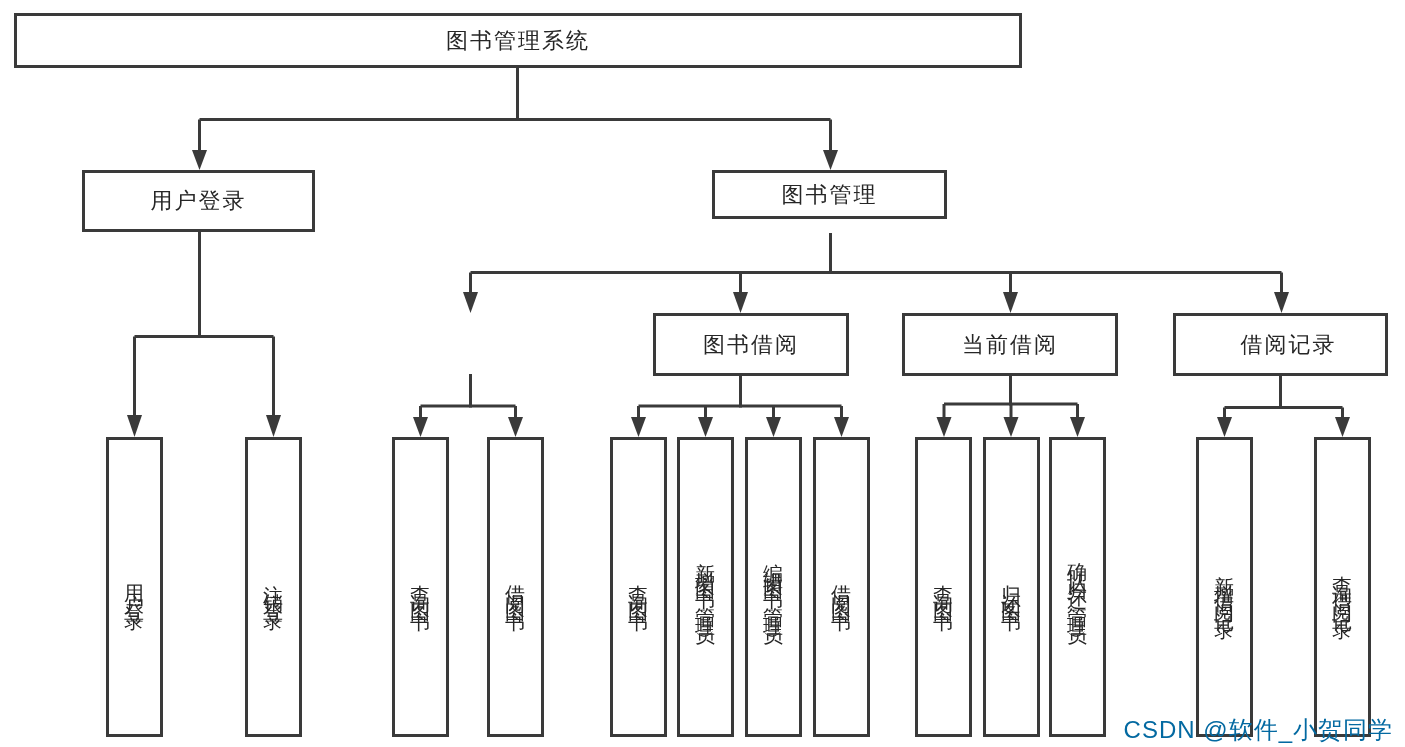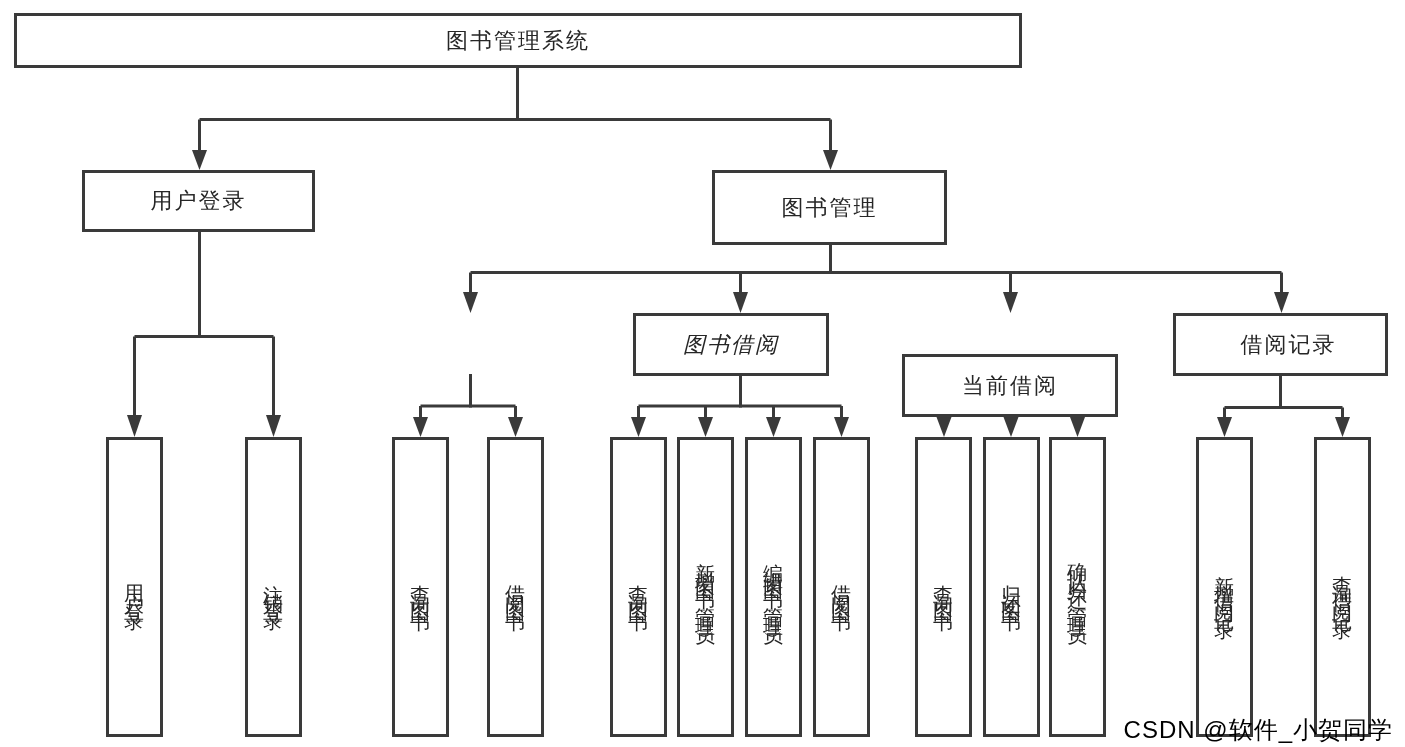--- a/index.html
+++ b/index.html
@@ -57,21 +57,21 @@
     font-size: 20px;
     letter-spacing: 9px;
     line-height: 1;
     white-space: nowrap;
   }
   #watermark {
     position: absolute;
     top: 714px;
     right: 12px;
     z-index: 5;
-    color: #000000;
+    color: #0369a1;
     font-size: 24px;
     letter-spacing: 1px;
     white-space: nowrap;
   }
 </style>
 </head>
 <body>
 
 <div id="canvas">
 
@@ -141,28 +141,28 @@
     </g>
   </svg>
 
   <div class="node" style="left:14px; top:13px; width:1008px; height:55px;">
     <span class="lbl">图书管理系统</span>
   </div>
 
   <div class="node" style="left:82px; top:170px; width:233px; height:62px;">
     <span class="lbl">用户登录</span>
   </div>
-  <div class="node" style="left:712px; top:170px; width:235px; height:75px;">
+  <div class="node" style="left:712px; top:170px; width:235px; height:49px;">
     <span class="lbl">图书管理</span>
   </div>
 
-  <div class="node" style="left:633px; top:313px; width:196px; height:63px;font-style:italic;">
+  <div class="node" style="left:653px; top:313px; width:196px; height:63px;">
     <span class="lbl">图书借阅</span>
   </div>
-  <div class="node" style="left:902px; top:313px; width:216px; height:63px;margin-top:41px;">
+  <div class="node" style="left:902px; top:313px; width:216px; height:63px;">
     <span class="lbl">当前借阅</span>
   </div>
   <div class="node" style="left:1173px; top:313px; width:215px; height:63px;padding-left:16px;">
     <span class="lbl">借阅记录</span>
   </div>
 
   <div class="leaf" style="left:106px;">
     <span class="vlbl">用户登录</span>
   </div>
   <div class="leaf" style="left:245px;">

